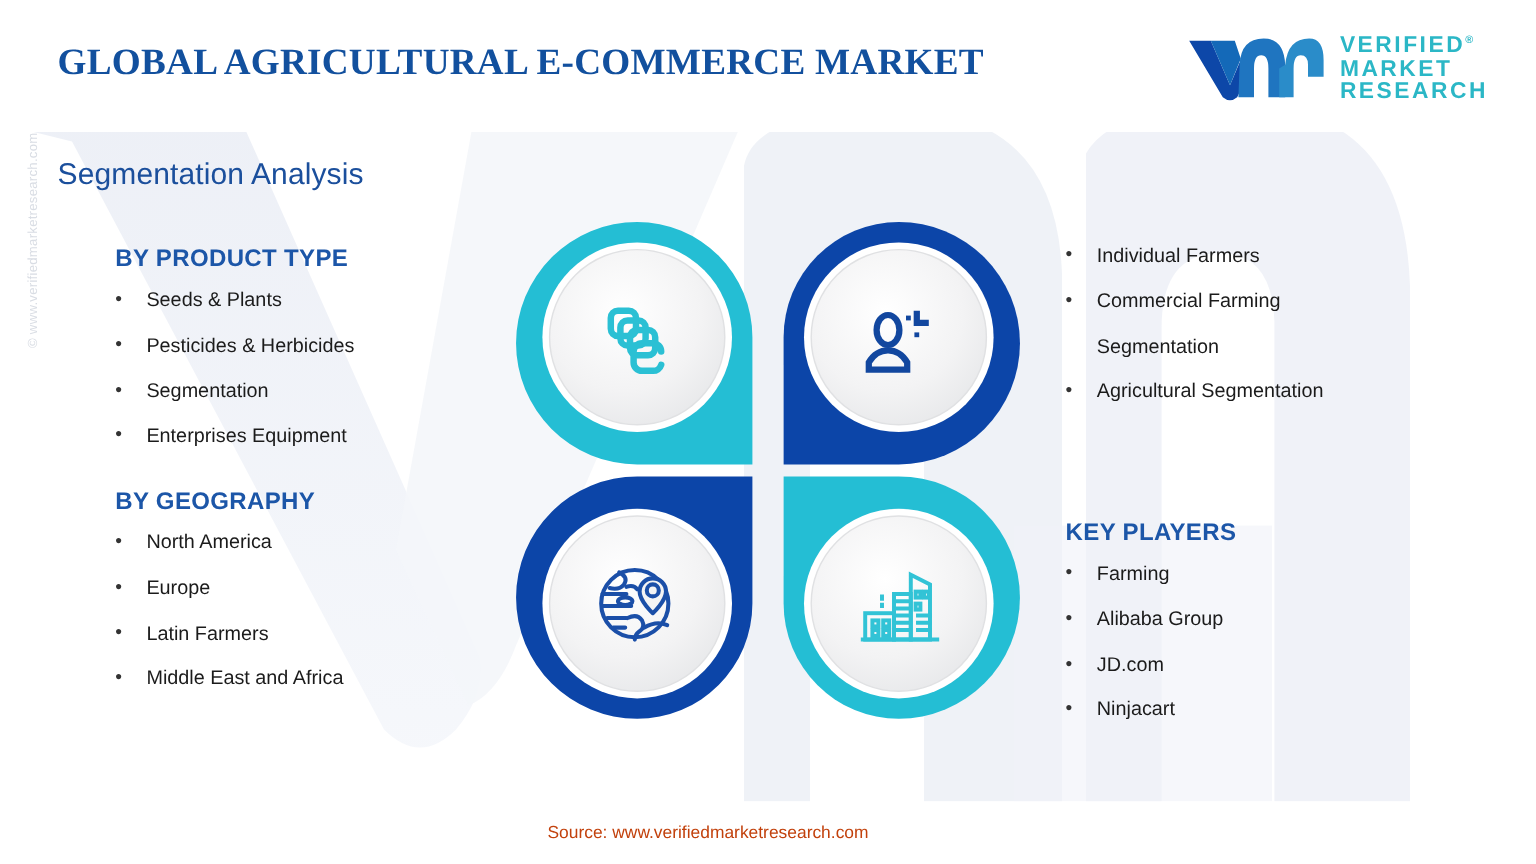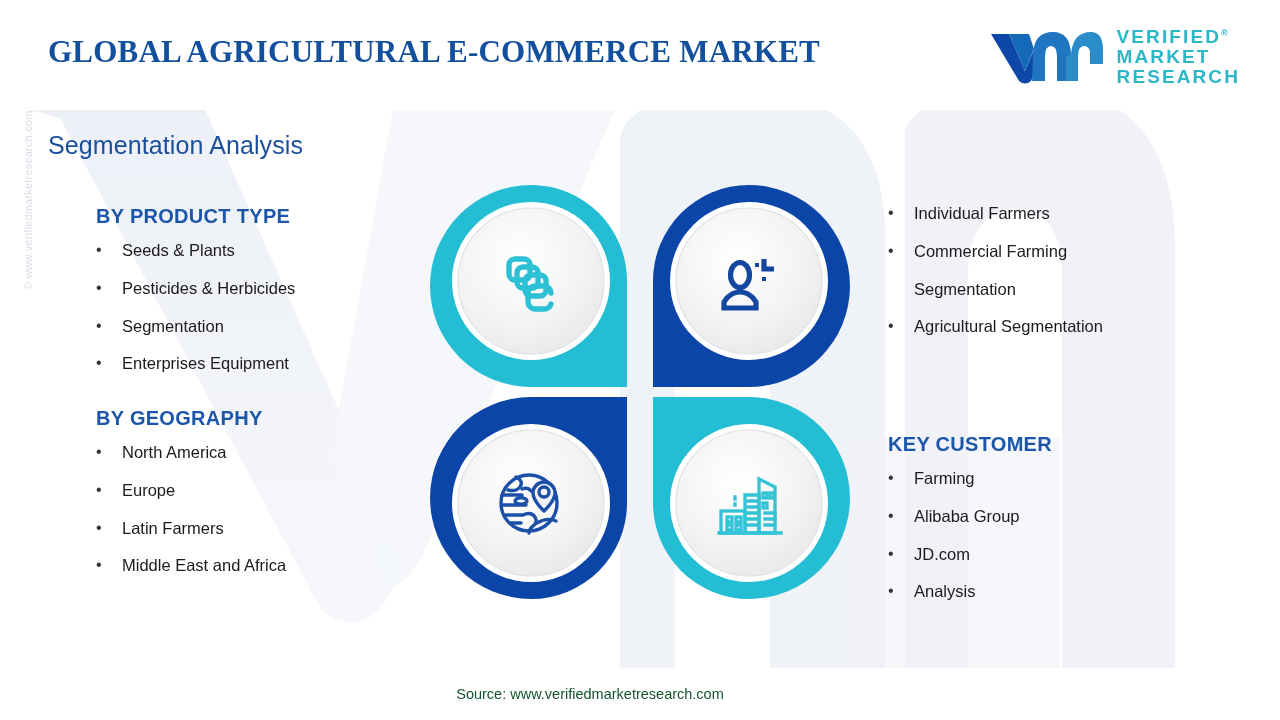--- a/index.html
+++ b/index.html
@@ -90,21 +90,21 @@
   .side-watermark {
     position:absolute; left:22px; top:290px;
     transform:rotate(-90deg); transform-origin:left top;
     font-size:11px; color:#d9dde4; white-space:nowrap;
     letter-spacing:0.2px;
   }
 
   
   .footer-source {
     position:absolute; left:0; top:686px; width:1180px;
-    text-align:center; font-size:14.5px; color:#14532d; font-style:normal;
+    text-align:center; font-size:14.5px; color:#c2410c; font-style:normal;
   }
 </style>
 </head>
 <body>
 
 <div id="stage">
 
   <div class="bg-band"></div>
   <div class="bg-watermark">
     <svg width="1280" height="560" viewBox="0 0 1280 560" xmlns="http://www.w3.org/2000/svg">
@@ -209,37 +209,37 @@
           <span class="txt">Segmentation</span>
         </li>
       <li>
           <span class="bullet">•</span>
           <span class="txt">Agricultural Segmentation</span>
         </li>
     </ul>
   </div>
 
   <div class="block" id="block-players">
-    <div class="block-heading">KEY CUSTOMER</div>
+    <div class="block-heading">KEY PLAYERS</div>
     <ul>
       <li>
           <span class="bullet">•</span>
           <span class="txt">Farming</span>
         </li>
       <li>
           <span class="bullet">•</span>
           <span class="txt">Alibaba Group</span>
         </li>
       <li>
           <span class="bullet">•</span>
           <span class="txt">JD.com</span>
         </li>
       <li>
           <span class="bullet">•</span>
-          <span class="txt">Analysis</span>
+          <span class="txt">Ninjacart</span>
         </li>
     </ul>
   </div>
 
   <div class="center-graphic">
     <svg width="430" height="435" viewBox="0 0 430 435" xmlns="http://www.w3.org/2000/svg">
       <defs>
         <radialGradient id="discg" cx="42%" cy="36%" r="72%">
           <stop offset="0%" stop-color="#ffffff"></stop>
           <stop offset="62%" stop-color="#f3f3f4"></stop>

